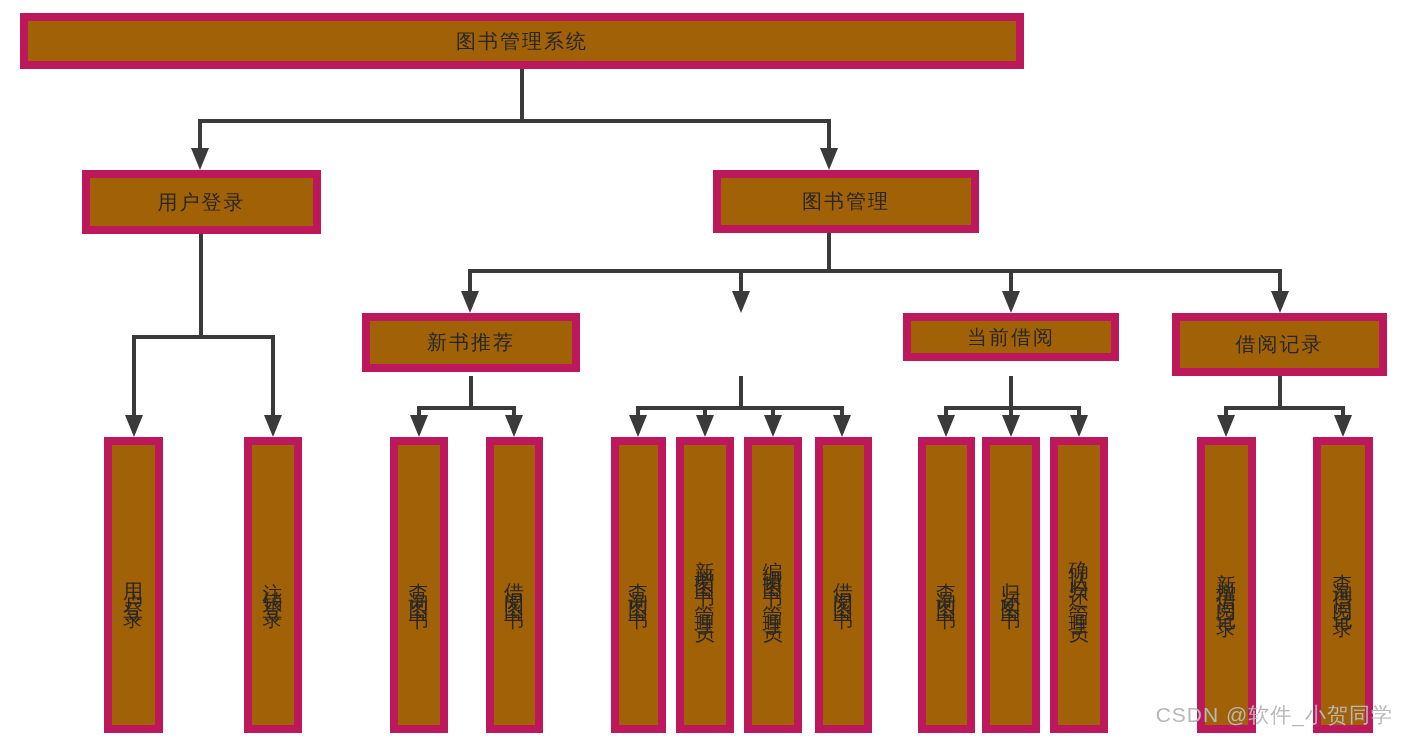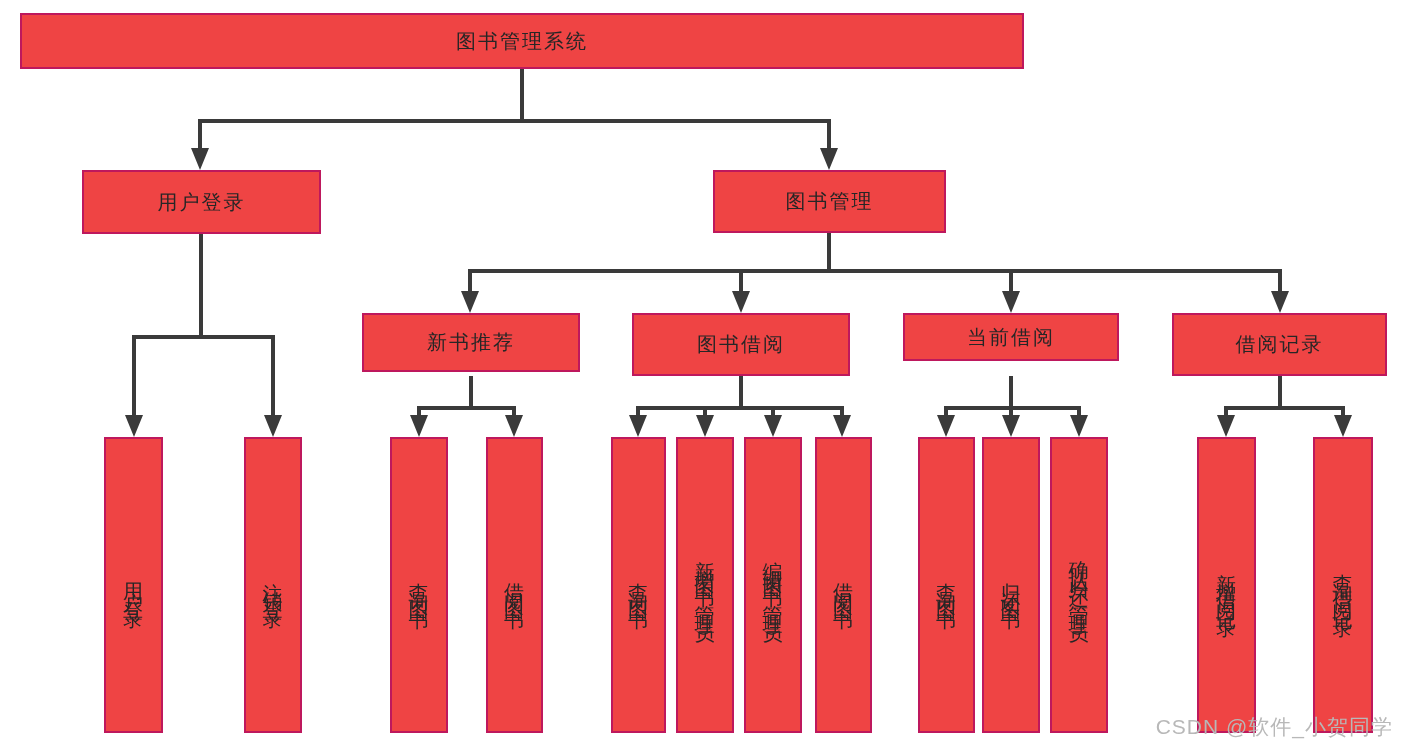--- a/index.html
+++ b/index.html
@@ -7,22 +7,22 @@
     position:relative;
     width:1405px; height:747px;
     background:#ffffff;
     overflow:hidden;
     font-family:"Liberation Sans","DejaVu Sans",sans-serif;
     color:#262626;
   }
   .box {
     position:absolute;
     box-sizing:border-box;
-    border:2px solid #be185d;
-    background:#ef4444;
+    border:8px solid #be185d;
+    background:#a16207;
     display:flex;
     align-items:center;
     justify-content:center;
   }
   .hdr {
     font-size:20px;
     letter-spacing:2px;
     white-space:nowrap;
   }
   .vbox {
@@ -34,21 +34,21 @@
   }
   #connectors {
     position:absolute;
     left:0; top:0;
     width:1405px; height:747px;
     pointer-events:none;
   }
   #watermark {
     position:absolute;
     right:12px;
-    bottom:6px;
+    bottom:18px;
     font-size:21px;
     letter-spacing:1px;
     color:#b8b8b8;
     white-space:nowrap;
   }
 </style>
 </head>
 <body>
 
 <div id="canvas">
@@ -69,24 +69,23 @@
              M629 415 L647 415 L638 437 Z M696 415 L714 415 L705 437 Z
              M764 415 L782 415 L773 437 Z M833 415 L851 415 L842 437 Z
              M937 415 L955 415 L946 437 Z M1002 415 L1020 415 L1011 437 Z
              M1070 415 L1088 415 L1079 437 Z M1217 415 L1235 415 L1226 437 Z
              M1334 415 L1352 415 L1343 437 Z"></path>
   </svg>
 
   <div class="box hdr" style="left:20px; top:13px; width:1004px; height:56px;">图书管理系统</div>
 
   <div class="box hdr" style="left:82px; top:170px; width:239px; height:64px;">用户登录</div>
-  <div class="box hdr" style="left:713px; top:170px; width:233px; height:63px;">图书管理</div>
+  <div class="box hdr" style="left:713px; top:170px; width:266px; height:63px;">图书管理</div>
 
   <div class="box hdr" style="left:362px; top:313px; width:218px; height:59px;">新书推荐</div>
-  <div class="box hdr" style="left:632px; top:313px; width:218px; height:63px;">图书借阅</div>
   <div class="box hdr" style="left:903px; top:313px; width:216px; height:48px;">当前借阅</div>
   <div class="box hdr" style="left:1172px; top:313px; width:215px; height:63px;">借阅记录</div>
 
   <div class="box vbox" style="left:104px; top:437px; width:59px; height:296px;">用户登录</div>
   <div class="box vbox" style="left:244px; top:437px; width:58px; height:296px;">注销登录</div>
 
   <div class="box vbox" style="left:390px; top:437px; width:58px; height:296px;">查询图书</div>
   <div class="box vbox" style="left:486px; top:437px; width:57px; height:296px;">借阅图书</div>
 
   <div class="box vbox" style="left:611px; top:437px; width:55px; height:296px;">查询图书</div>

